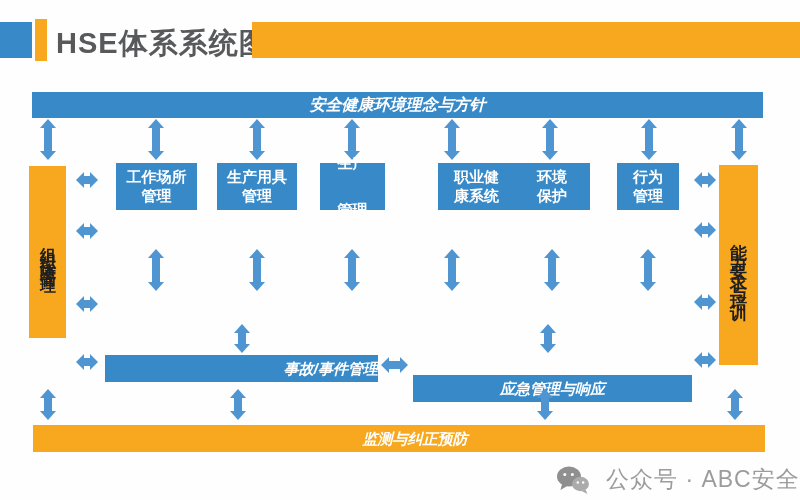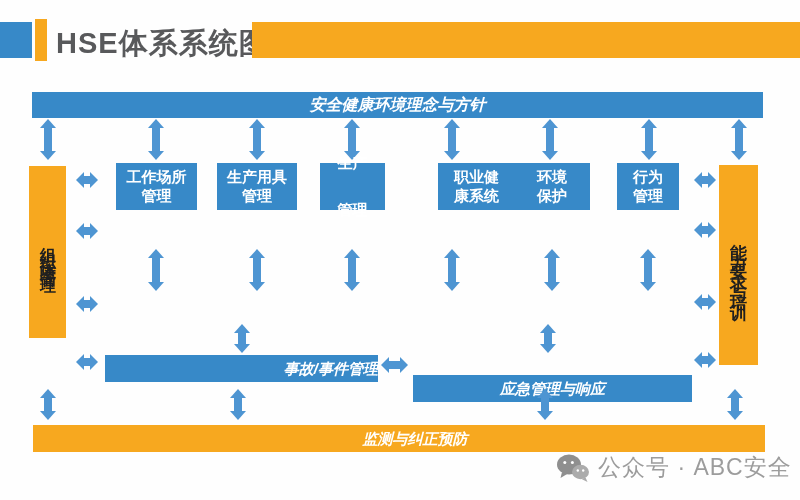--- a/index.html
+++ b/index.html
@@ -50,21 +50,21 @@
   .va .shaft{position:absolute;left:4px;width:8px;top:8px;bottom:8px;background:var(--arrow);}
   .va::before{content:"";position:absolute;top:0;left:0;border-left:8px solid transparent;border-right:8px solid transparent;border-bottom:9px solid var(--arrow);}
   .va::after{content:"";position:absolute;bottom:0;left:0;border-left:8px solid transparent;border-right:8px solid transparent;border-top:9px solid var(--arrow);}
 
   .ha{position:absolute;height:16px;width:22px;}
   .ha .shaft{position:absolute;top:4px;height:8px;left:7px;right:7px;background:var(--arrow);}
   .ha::before{content:"";position:absolute;left:0;top:0;border-top:8px solid transparent;border-bottom:8px solid transparent;border-right:8px solid var(--arrow);}
   .ha::after{content:"";position:absolute;right:0;top:0;border-top:8px solid transparent;border-bottom:8px solid transparent;border-left:8px solid var(--arrow);}
 
   
-  .watermark{position:absolute;left:556px;top:452px;display:flex;align-items:center;gap:8px;color:var(--watermark-text);}
+  .watermark{position:absolute;left:556px;top:464px;display:flex;align-items:center;gap:16px;color:var(--watermark-text);}
   .watermark .wm-text{font-size:23px;letter-spacing:1px;white-space:nowrap;}
   .watermark svg{display:block;}
 </style>
 </head>
 <body>
 
 <div class="canvas">
 
   <div class="hdr-blue-square"></div>
   <div class="hdr-accent"></div>

